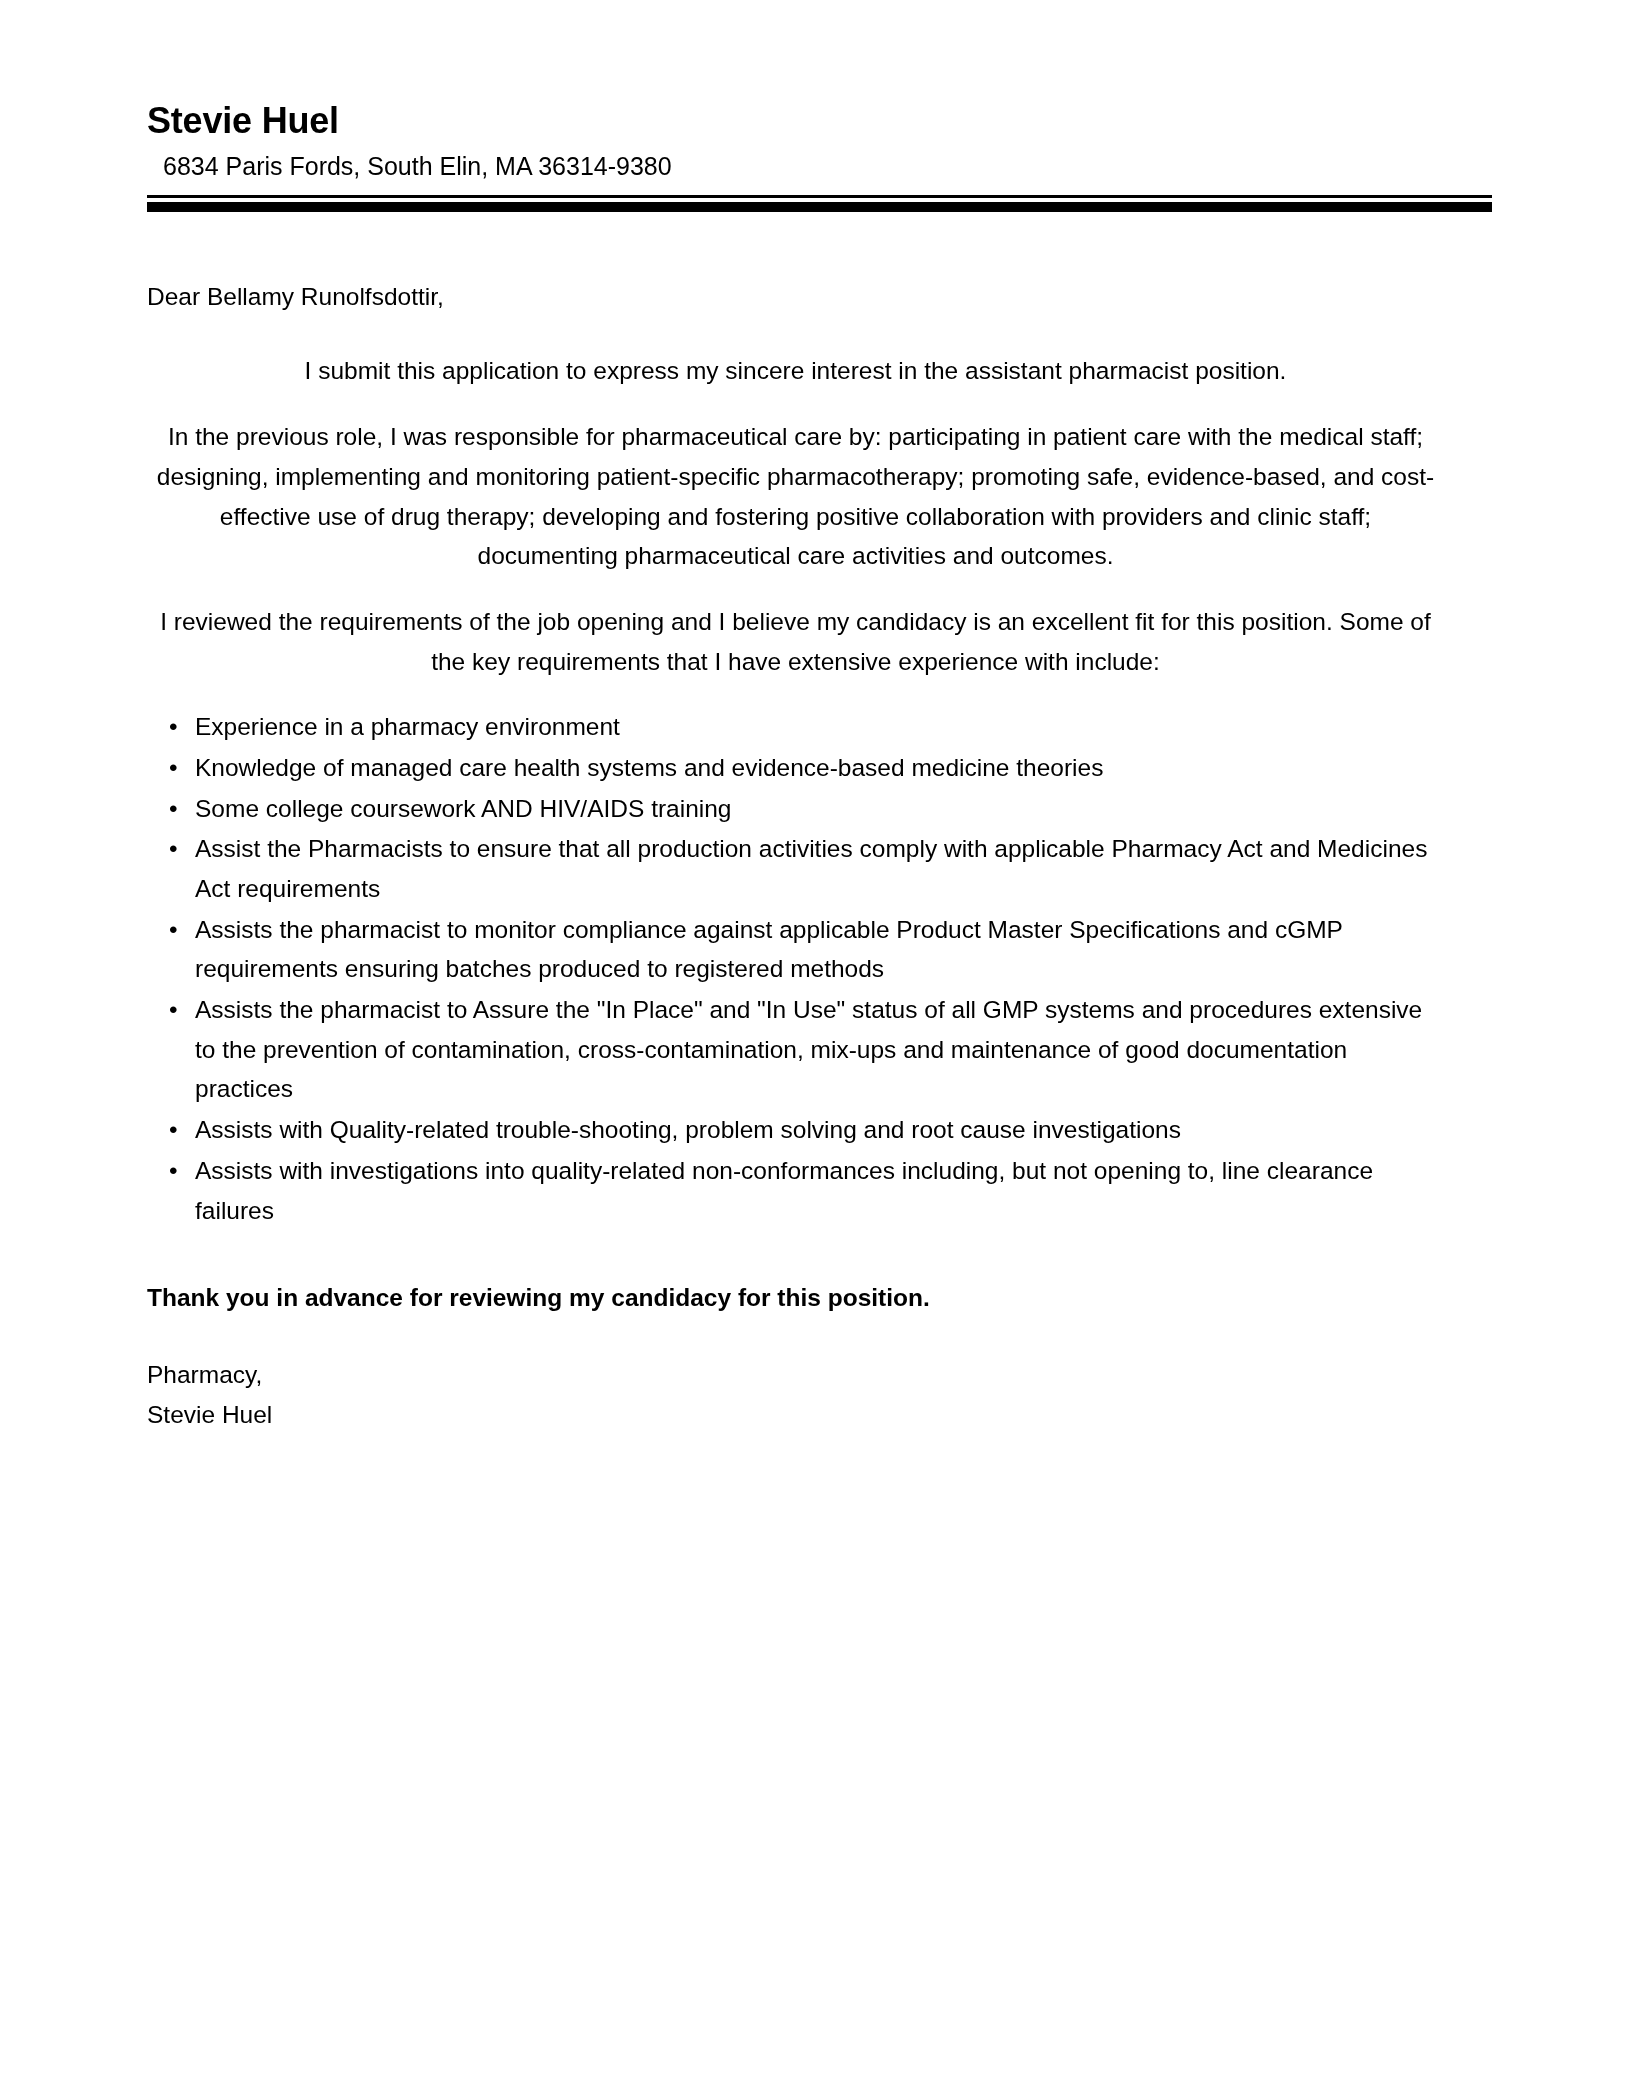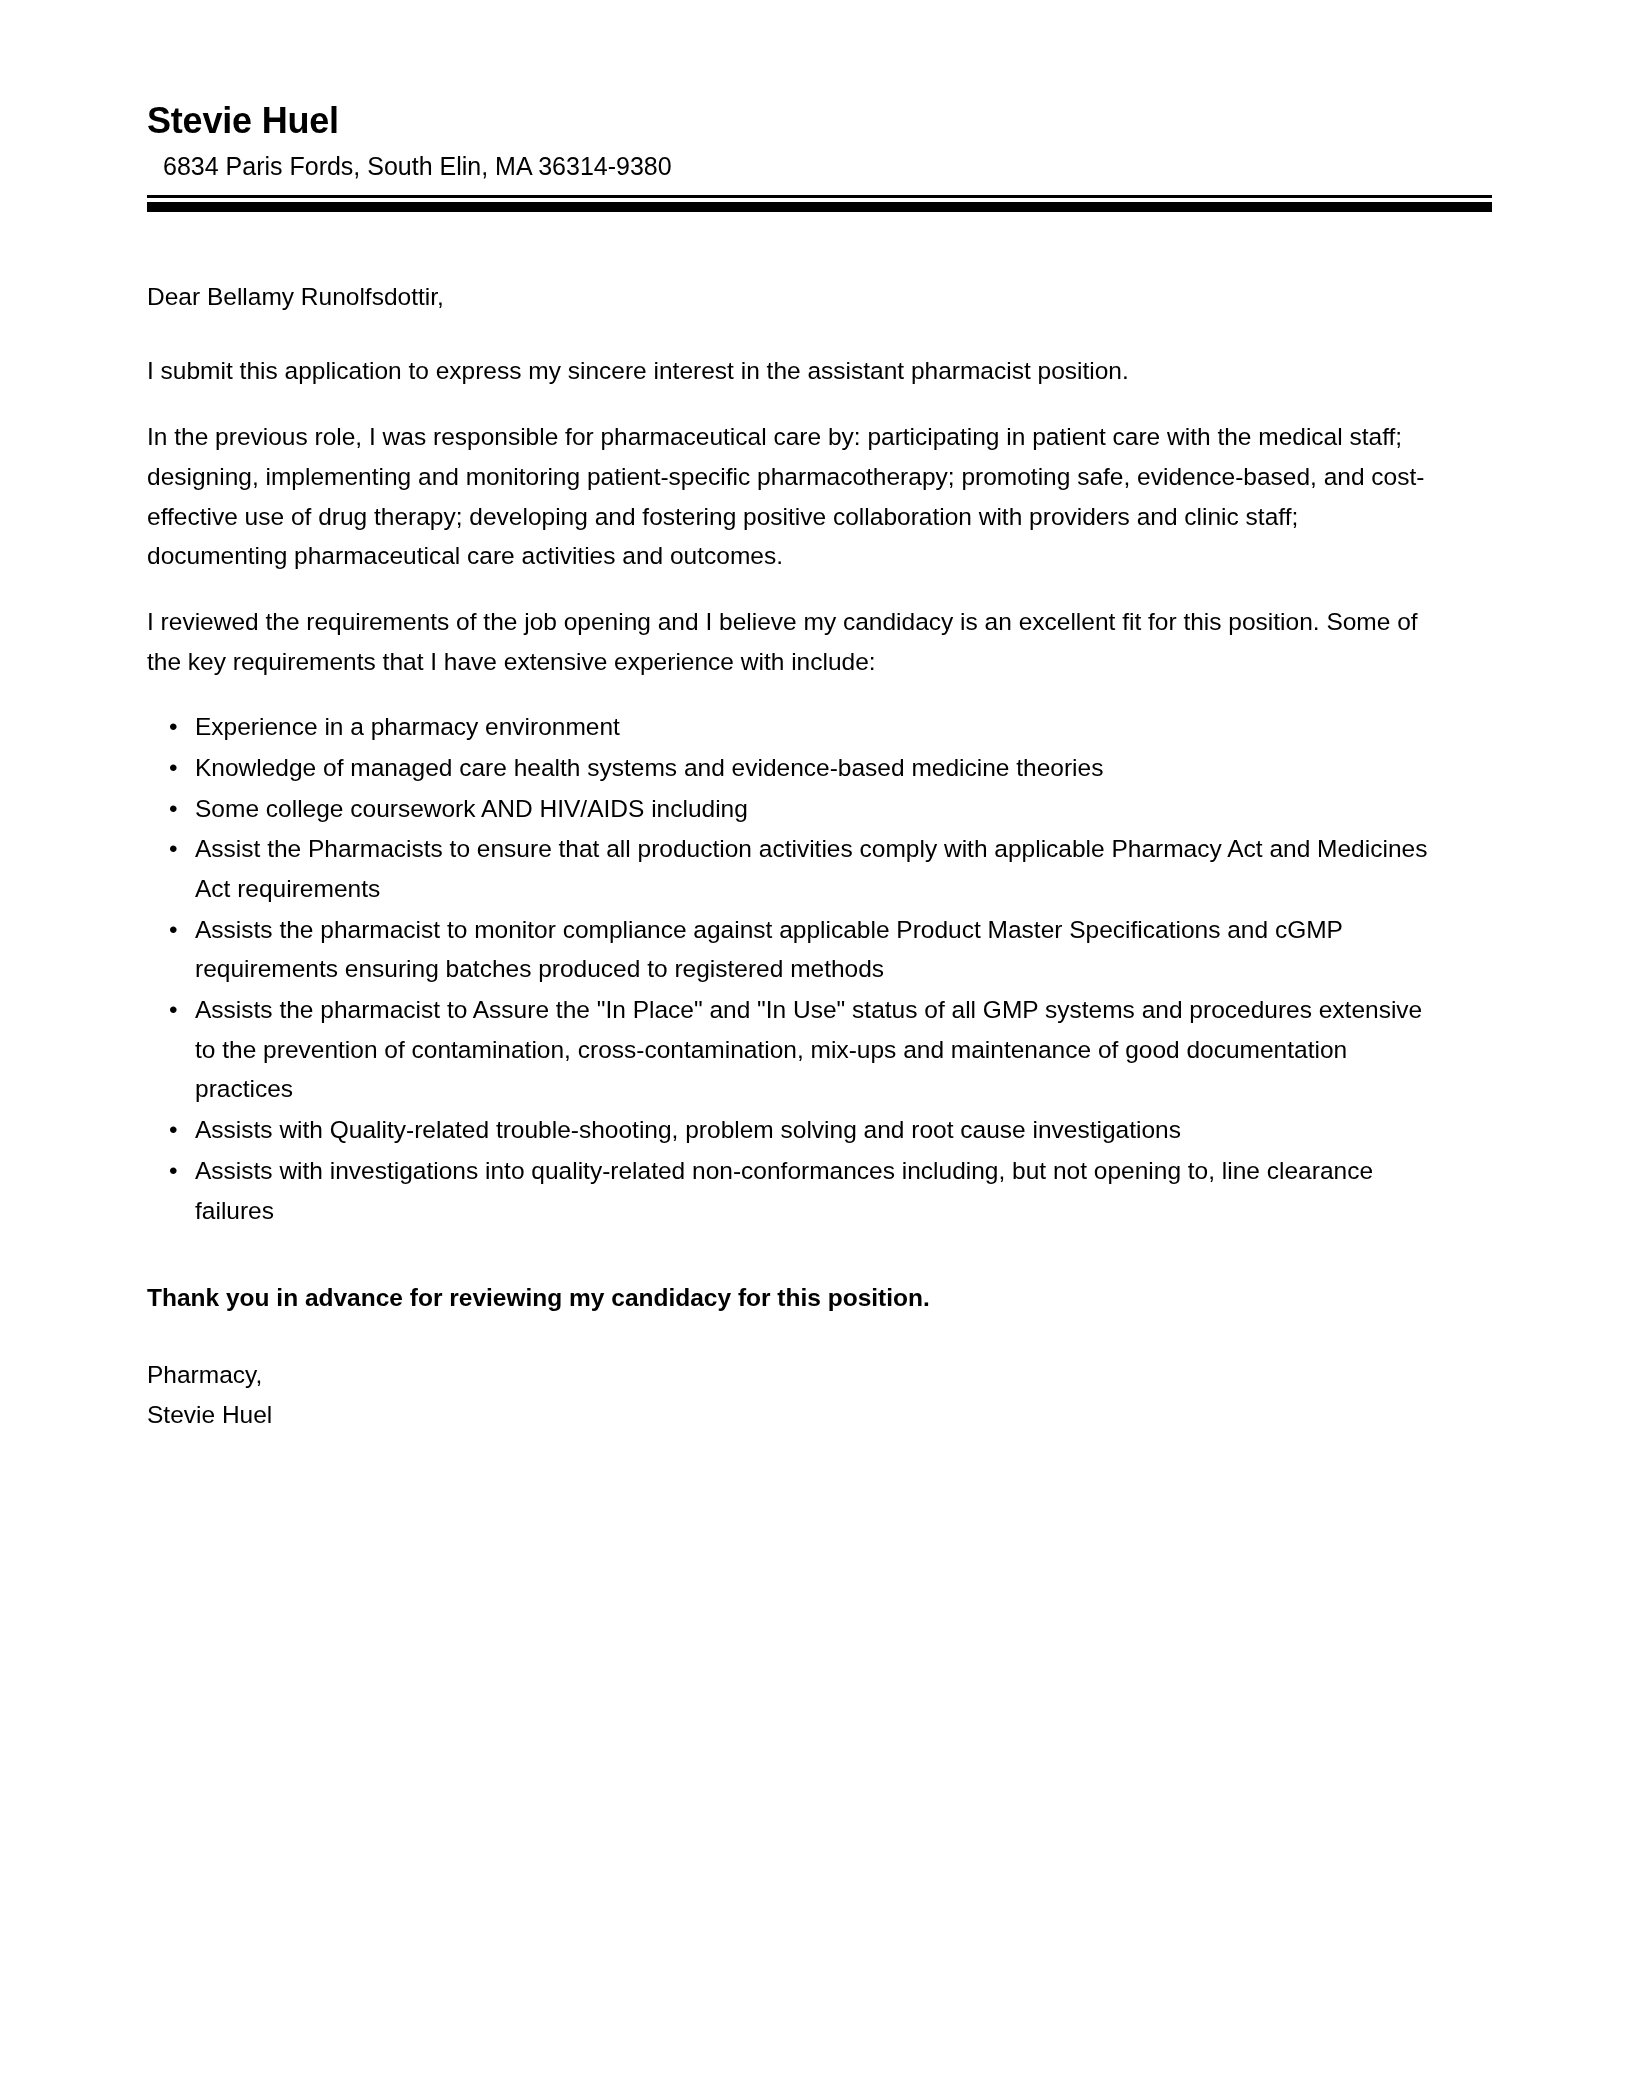--- a/index.html
+++ b/index.html
@@ -65,21 +65,21 @@
     font-size: 24.5px;
     font-weight: normal;
     line-height: 1.35;
     margin: 0 0 38px 0;
   }
   p.para {
     font-size: 24.5px;
     font-weight: normal;
     line-height: 1.62;
     margin: 0 0 26px 0;
-    text-align: left;
+    text-align: center;
   }
   p.para.tight {
     margin-bottom: 26px;
   }
   ul.req-list {
     list-style: none;
     margin: 12px 0 0 0;
     padding: 0;
   }
   ul.req-list li {
@@ -142,21 +142,21 @@
       <li>
         <span class="bullet-dot">•</span>
         <span>Experience in a pharmacy environment</span>
       </li>
       <li>
         <span class="bullet-dot">•</span>
         <span>Knowledge of managed care health systems and evidence-based medicine theories</span>
       </li>
       <li>
         <span class="bullet-dot">•</span>
-        <span>Some college coursework AND HIV/AIDS including</span>
+        <span>Some college coursework AND HIV/AIDS training</span>
       </li>
       <li>
         <span class="bullet-dot">•</span>
         <span>Assist the Pharmacists to ensure that all production activities comply with applicable Pharmacy Act and Medicines Act requirements</span>
       </li>
       <li>
         <span class="bullet-dot">•</span>
         <span>Assists the pharmacist to monitor compliance against applicable Product Master Specifications and cGMP requirements ensuring batches produced to registered methods</span>
       </li>
       <li>

